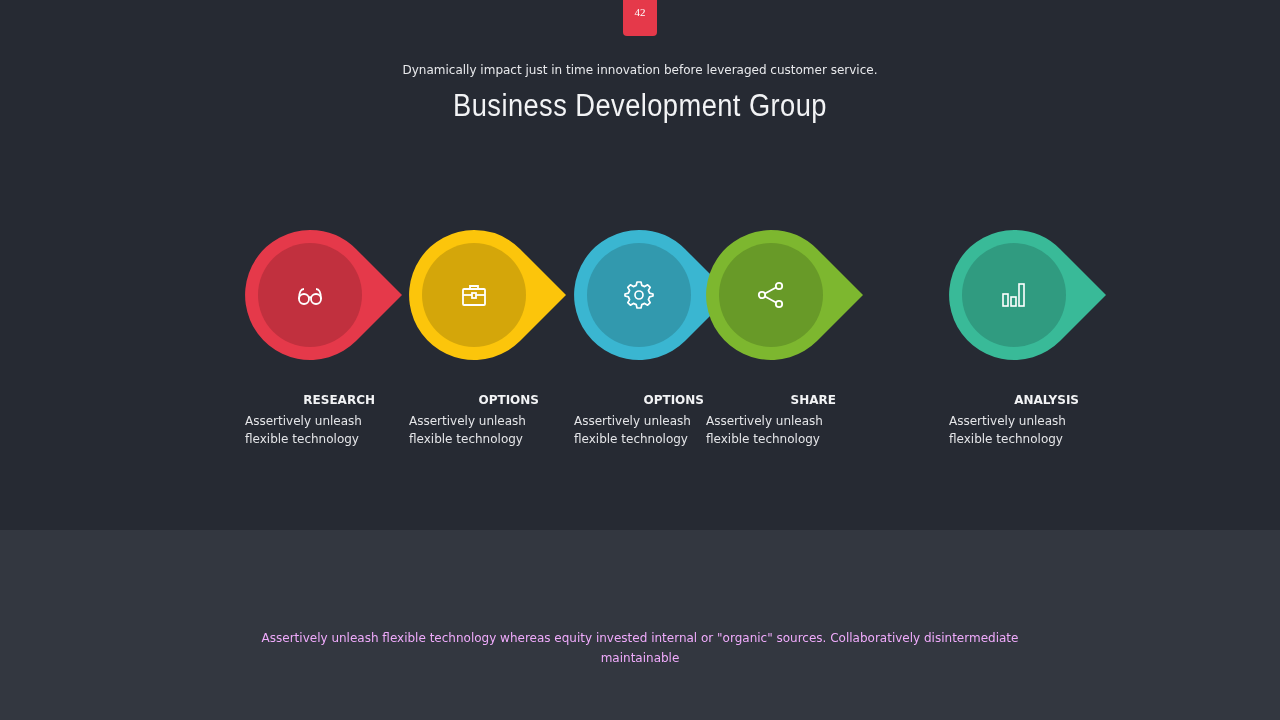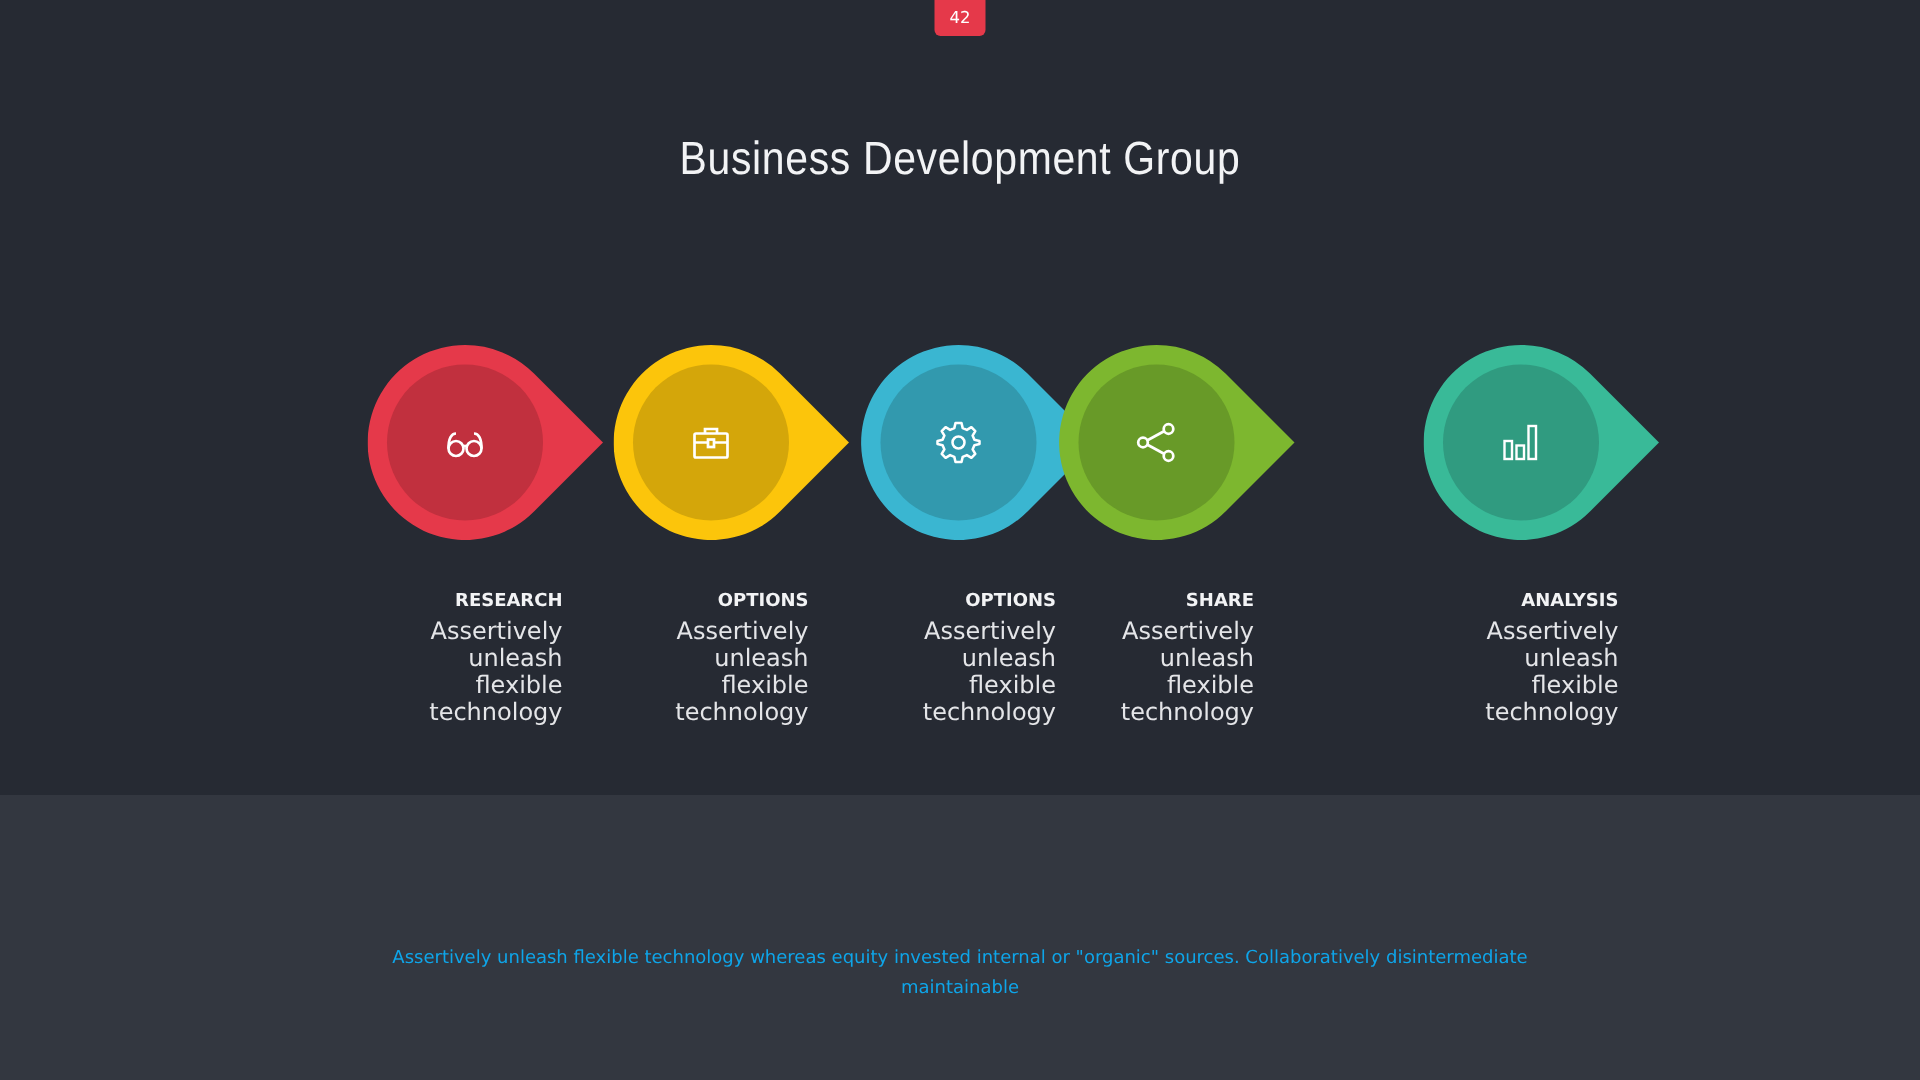--- a/index.html
+++ b/index.html
@@ -1,35 +1,36 @@
 <!DOCTYPE html>
 <html><head>
 <meta charset="utf-8">
 <style>
   html, body { margin: 0; padding: 0; }
   body { width: 1280px; height: 720px; overflow: hidden; background: #262a33; font-family: "DejaVu Sans", sans-serif; color: #fff; }
   .top { position: absolute; left: 0; top: 0; width: 1280px; height: 530px; background: #262a33; }
   .bottom { position: absolute; left: 0; top: 530px; width: 1280px; height: 190px; background: #333740; }
-  .badge { position: absolute; left: 623px; top: 0; width: 34px; height: 24px; background: #e5394a; border-radius: 0 0 4px 4px; font-size: 11px; line-height: 24px; text-align: center; color: #fff; }
+  .badge { position: absolute; left: 623px; top: 0; width: 34px; height: 36px; background: #e5394a; border-radius: 0 0 4px 4px; font-size: 11px; line-height: 24px; text-align: center; color: #fff; font-family: Liberation Serif, serif; }
   .subtitle { position: absolute; left: 0; width: 1280px; top: 63px; text-align: center; font-size: 12px; color: #e8e9ec; }
   .title { position: absolute; left: 0; width: 1280px; top: 88px; text-align: center; font-family: "Liberation Sans", sans-serif; font-size: 31px; color: #f2f3f5; letter-spacing: 0.5px; transform: scaleX(0.88); }
   .step { position: absolute; top: 230px; width: 160px; height: 220px; }
   .pin { position: absolute; left: 0; top: 0; width: 160px; height: 131px; }
   .pin svg { position: absolute; left: 0; top: 0; }
   .pin .icon { position: absolute; left: 50px; top: 50px; width: 30px; height: 30px; }
   .label { position: absolute; left: 0; width: 130px; top: 163px; text-align: right; font-size: 12px; font-weight: bold; color: #f2f3f5; }
-  .desc { position: absolute; left: 0; width: 130px; top: 182px; text-align: right; font-size: 16px; line-height: 18px; color: #e4e5e8; }
+  .desc { position: absolute; left: 0; width: 130px; top: 182px; text-align: left; font-size: 12px; line-height: 18px; color: #e4e5e8; }
   .seg-title { position: absolute; left: 0; width: 1280px; top: 56px; text-align: center; font-size: 17px; color: #f2f3f5; }
-  .seg-text { position: absolute; left: 240px; width: 800px; top: 99px; text-align: center; font-size: 12px; line-height: 19.5px; color: #0ea5e9; }
+  .seg-text { position: absolute; left: 240px; width: 800px; top: 99px; text-align: center; font-size: 12px; line-height: 19.5px; color: #f0abfc; }
 </style>
 </head>
 <body>
 
 <div class="top">
   <div class="badge">42</div>
+  <div class="subtitle">Dynamically impact just in time innovation before leveraged customer service.</div>
   <div class="title">Business Development Group</div>
 
   <div class="step" style="left:245px;">
     <div class="pin">
       <svg width="160" height="131" viewBox="0 0 160 131">
         <path d="M65,0 A65,65 0 1,0 111,111 L157,65 L111,19 A65,65 0 0,0 65,0 Z" fill="#e5394a"></path>
         <circle cx="65" cy="65" r="52" fill="#c1303e"></circle>
       </svg>
       <svg class="icon" viewBox="0 0 30 30">
         <g fill="none" stroke="#fff" stroke-width="1.8">

